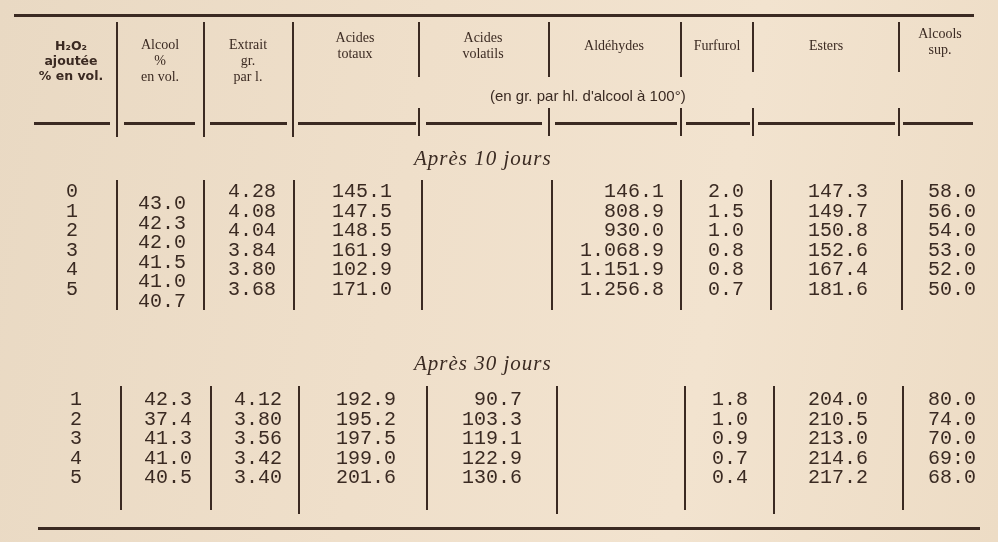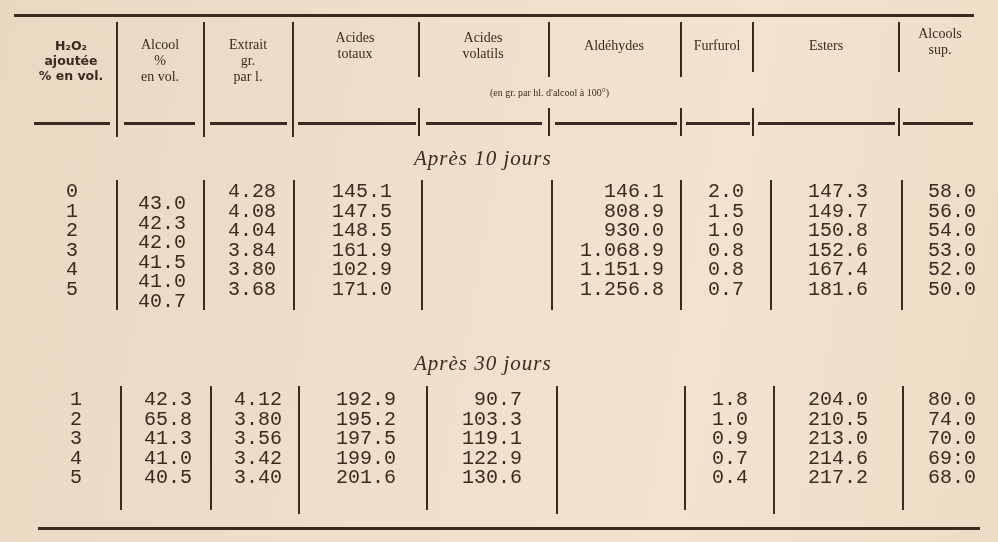--- a/index.html
+++ b/index.html
@@ -12,21 +12,21 @@
   }
   .page { position: absolute; left: 0; top: 0; width: 998px; height: 542px; }
   .rule-top { position: absolute; left: 14px; top: 14px; width: 960px; height: 3px; background: #3b2a22; }
   .rule-bottom { position: absolute; left: 38px; top: 527px; width: 942px; height: 3px; background: #3b2a22; }
 
   .vline { position: absolute; width: 2px; background: #3b2a22; }
   .hdash { position: absolute; height: 3px; background: #3b2a22; top: 122px; }
 
   .hdr { position: absolute; text-align: center; font-size: 14px; line-height: 16px; color: #3b2a22; font-family: "Liberation Serif", serif; }
   .hdr-bold { font-family: "DejaVu Sans", sans-serif; font-weight: bold; font-size: 12.5px; line-height: 15px; }
-  .unit-note { position: absolute; left: 490px; top: 87px; font-size: 10px; font-family: Liberation Serif, serif; }
+  .unit-note { position: absolute; left: 490px; top: 87px; font-size: 15px; font-family: Liberation Sans, sans-serif; }
 
   .section { position: absolute; font-style: italic; font-size: 21px; font-family: "Liberation Serif", serif; letter-spacing: 1px; }
 
   .col { position: absolute; font-family: "Liberation Mono", monospace; font-size: 20px; line-height: 19.6px; text-align: right; }
   .col div { white-space: nowrap; }
   .center { text-align: center; }
 </style>
 </head>
 <body>
 
@@ -178,21 +178,21 @@
 
   <div class="col center" style="left:56px;top:390px;width:40px">
     <div>1</div>
     <div>2</div>
     <div>3</div>
     <div>4</div>
     <div>5</div>
   </div>
   <div class="col" style="left:124px;top:390px;width:68px">
     <div>42.3</div>
-    <div>65.8</div>
+    <div>37.4</div>
     <div>41.3</div>
     <div>41.0</div>
     <div>40.5</div>
   </div>
   <div class="col" style="left:212px;top:390px;width:70px">
     <div>4.12</div>
     <div>3.80</div>
     <div>3.56</div>
     <div>3.42</div>
     <div>3.40</div>

